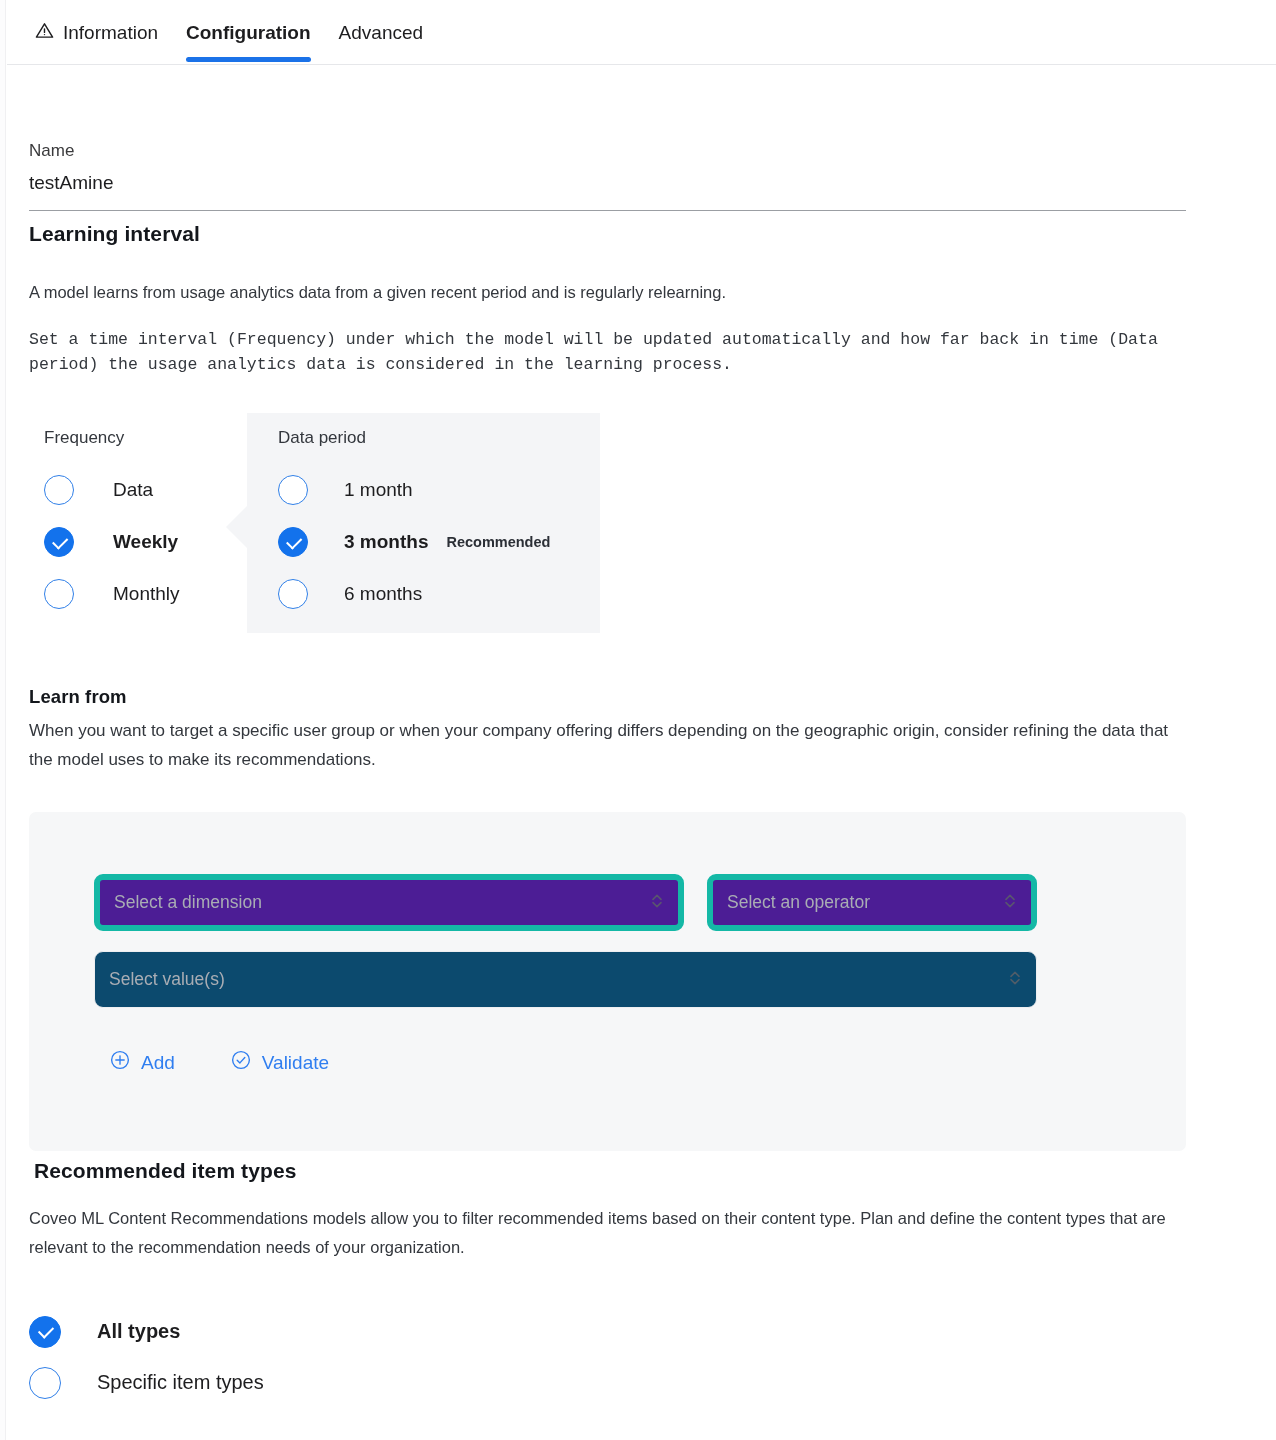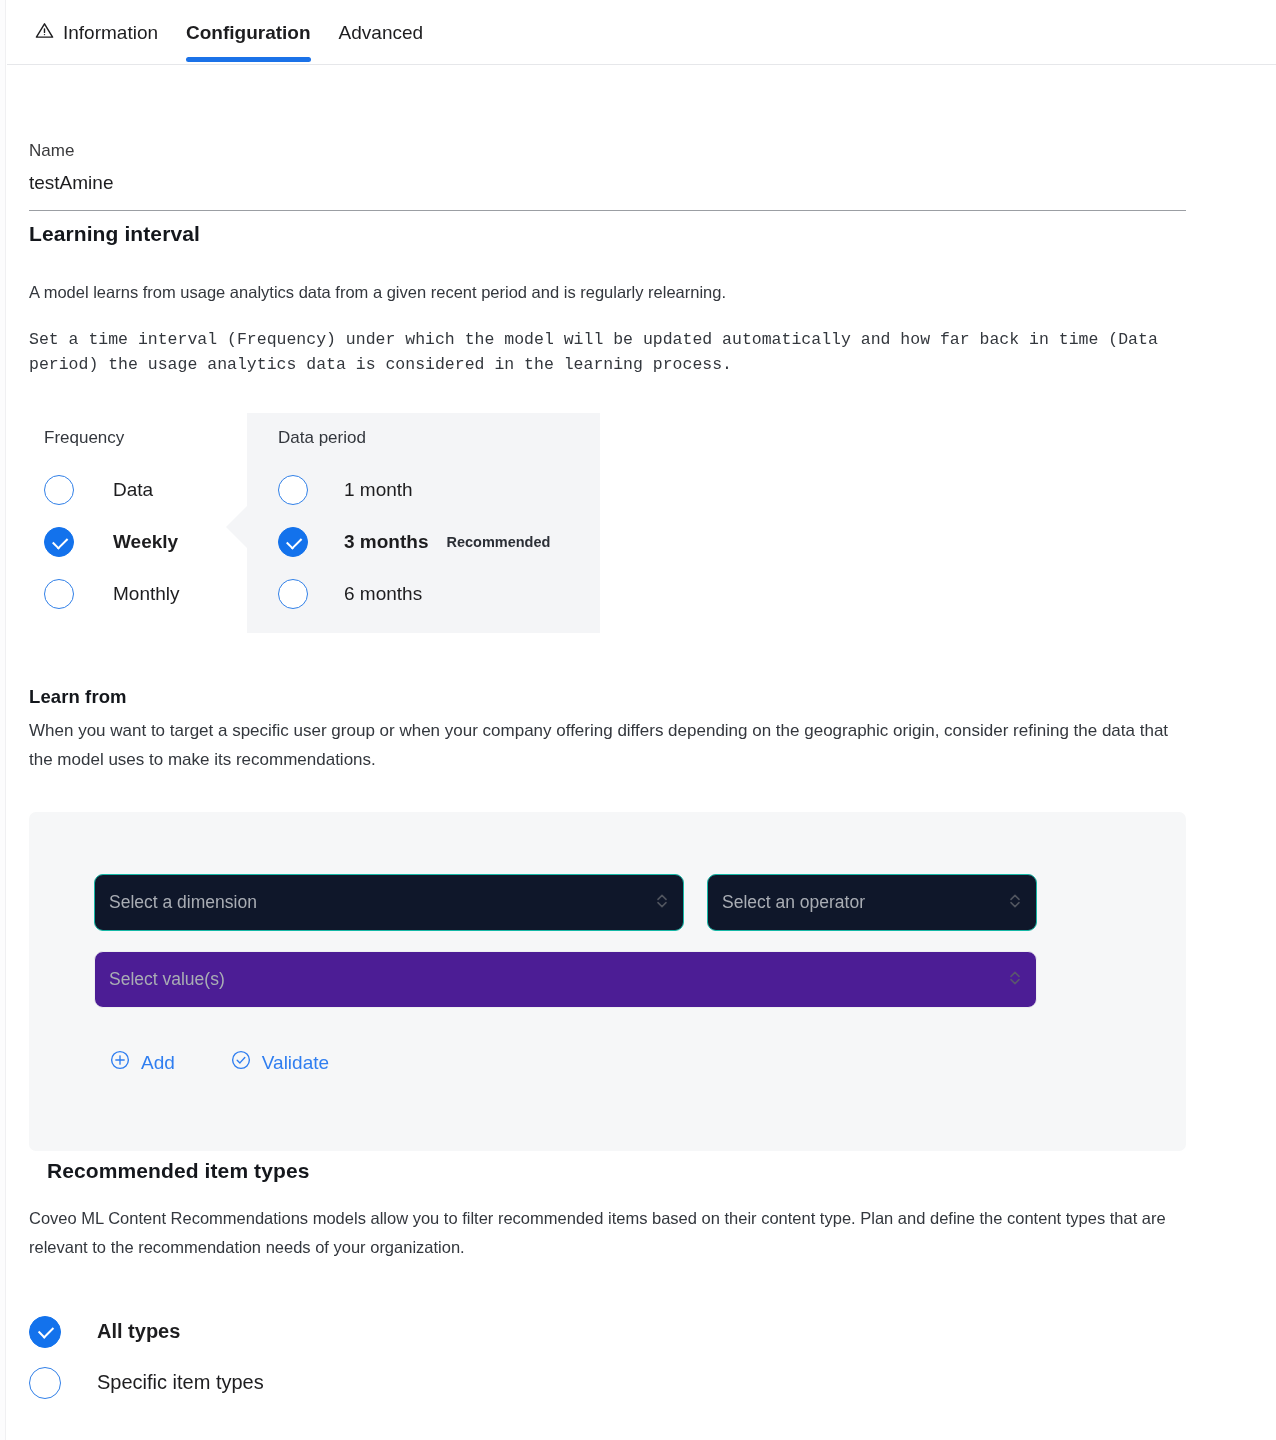--- a/index.html
+++ b/index.html
@@ -177,29 +177,29 @@
   .learn-card {
     position: absolute;
     left: 29px; top: 812px;
     width: 1157px; height: 339px;
     background: #f6f7f8;
     border-radius: 7px;
   }
   .select {
     position: absolute;
     border-radius: 9px;
-    background: #0f172a;
-    border: 1px solid #14b8a6;
+    background: #4c1d95;
+    border: 6px solid #14b8a6;
     display: flex;
     align-items: center;
     padding: 0 14px;
     cursor: pointer;
   }
   .select.ghost {
-    background: #4c1d95;
+    background: #0c4a6e;
     border: 1px solid #eeeff1;
   }
   .select .ph {
     font-size: 17.5px;
     color: #a9adb4;
     flex: 1;
     white-space: nowrap;
   }
   .select-dimension { left: 65px; top: 62px; width: 590px; height: 57px; }
   .select-operator  { left: 678px; top: 62px; width: 330px; height: 57px; }
@@ -369,21 +369,21 @@
             <circle cx="11" cy="11" r="9.2"></circle>
             <path d="M6.8 11.2 9.8 14.2 15.2 8.2"></path>
           </svg>
         </span>
         <span>Validate</span>
       </div>
 
     </div>
   </div>
 
-  <div class="h-section" style="left:47px; top:1159px;">Recommended item types</div>
+  <div class="h-section" style="left:34px; top:1159px;">Recommended item types</div>
 
   <div class="body-text" style="left:29px; top:1204px; width:1140px; font-size:16.5px; line-height:29px;">Coveo ML Content Recommendations models allow you to filter recommended items based on their content type. Plan and define the content types that are relevant to the recommendation needs of your organization.</div>
 
   <div class="types-group">
 
     <div class="radio-row">
       <span class="radio on"></span>
       <span class="radio-label sel">All types</span>
     </div>
 

